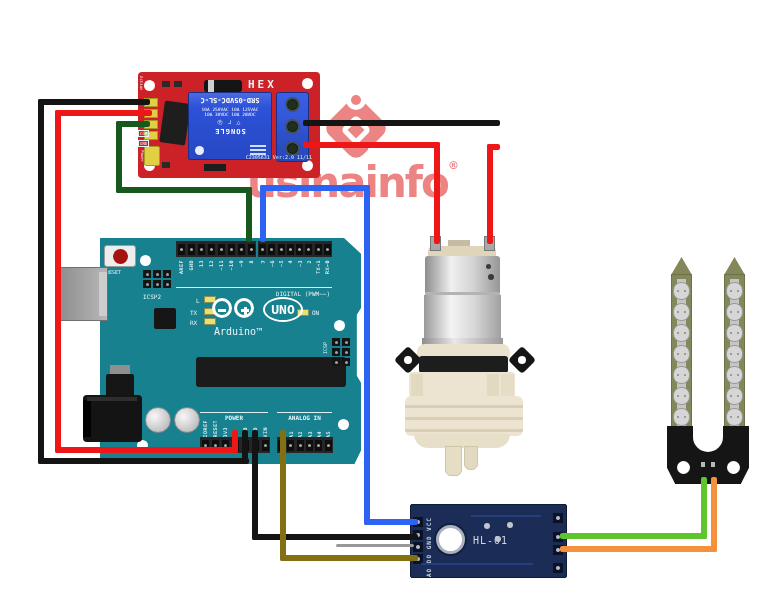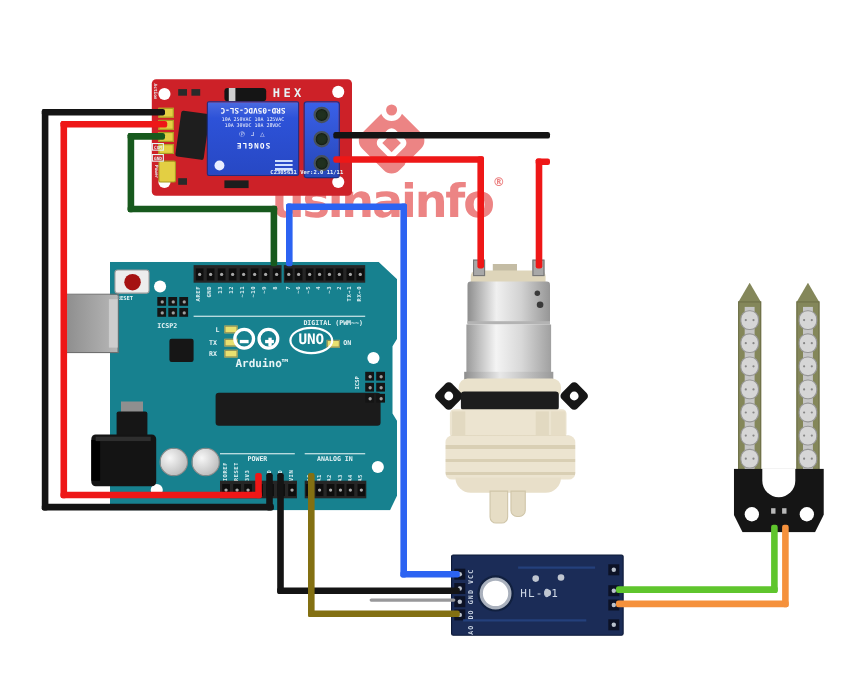--- a/index.html
+++ b/index.html
@@ -14,21 +14,21 @@
   .pinstrip{position:absolute;background:#262626;display:flex;align-items:center;
             justify-content:space-around;z-index:4;}
   .pinstrip .pin{width:7px;height:11px;background:#0e0e0e;display:flex;align-items:center;justify-content:center;}
   .pinstrip .pin::after{content:'';width:3px;height:3px;background:#a8a8a8;border-radius:50%;}
   .labelrow{position:absolute;display:flex;justify-content:space-around;align-items:flex-start;z-index:4;overflow:hidden;}
   .vlabel{writing-mode:vertical-rl;transform:rotate(180deg);
           font:700 5px "DejaVu Sans Mono",monospace;color:#dbeef1;letter-spacing:.5px;}
   .grid6{position:absolute;display:grid;gap:2px;z-index:4;}
   .grid6 .pin{width:8px;height:8px;background:#141414;display:flex;align-items:center;justify-content:center;}
   .grid6 .pin::after{content:'';width:3px;height:3px;background:#9f9f9f;border-radius:50%;}
-  .silk{position:absolute;color:#e7f4f6;font-family:"DejaVu Sans Mono",monospace;z-index:4;font-weight:bold;}
+  .silk{position:absolute;color:#e7f4f6;font-family:"DejaVu Sans Mono",monospace;z-index:4;}
   .silkline{position:absolute;background:#dff0f2;height:1px;z-index:4;}
   
   #arduino{left:100px;top:225px;width:261px;height:226px;z-index:3;
            clip-path:polygon(0 0,93.5% 0,100% 7%,100% 31%,98.4% 34%,98.4% 61%,100% 64%,100% 94%,97.5% 100%,0 100%);margin-top:13px;}
   .led{position:absolute;width:12px;height:7px;background:#e9e070;border:1px solid #8d8d58;z-index:4;}
   
   #relay{left:138px;top:72px;width:182px;height:106px;background:#cd2128;border-radius:4px;z-index:3;}
   .screw{position:absolute;width:15px;height:15px;border-radius:50%;background:#20301f;
          border:2px solid #46505a;box-shadow:inset 0 0 2px #000;}
   

